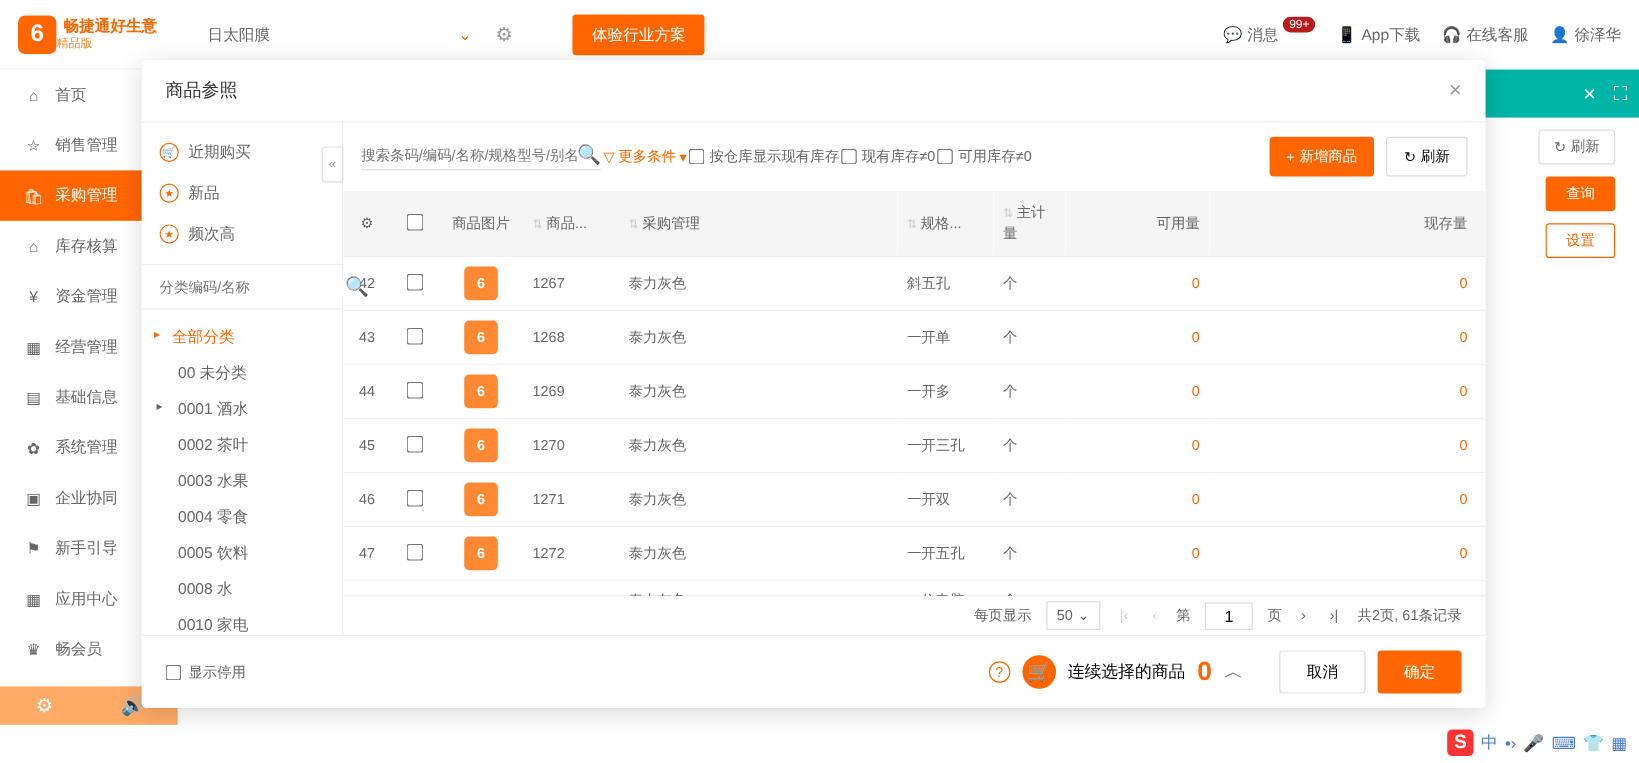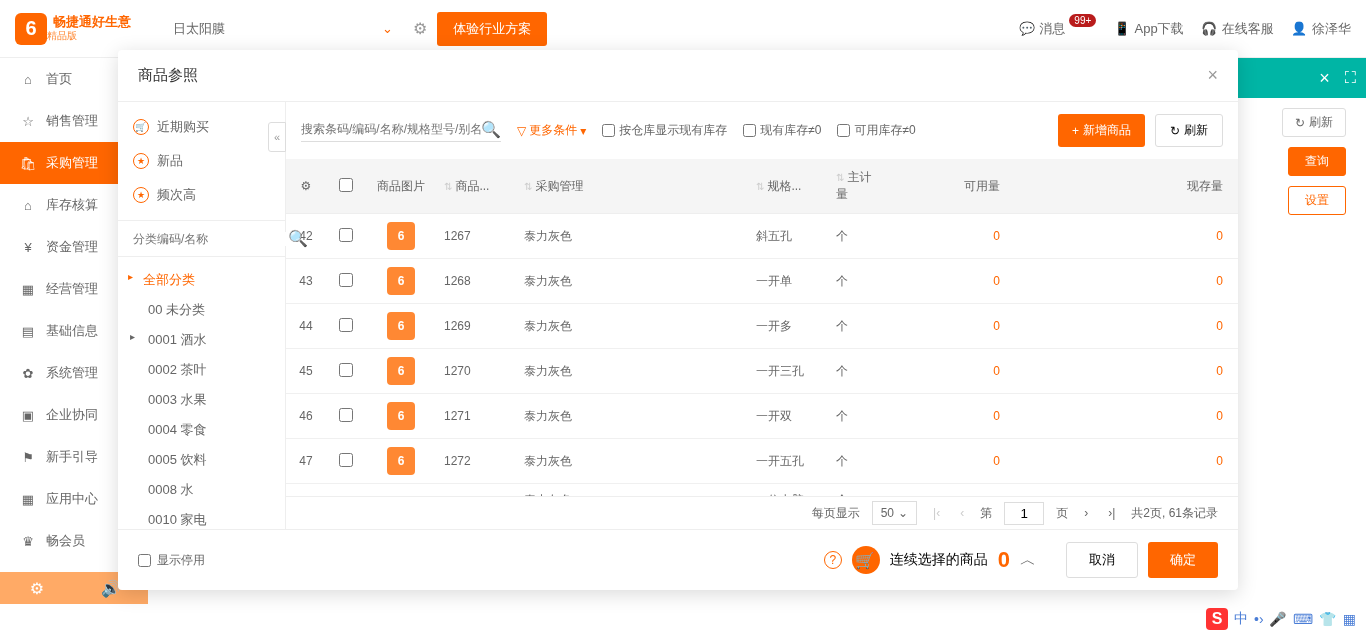--- a/index.html
+++ b/index.html
@@ -7,21 +7,21 @@
     
     
     .top-header { height: 58px; display: flex; align-items: center; padding: 0 15px; border-bottom: 1px solid #eee; }
     .logo-area { width: 148px; display: flex; align-items: center; }
     .logo-icon { width: 32px; height: 32px; background: #ff6600; border-radius: 6px; display: flex; align-items: center; justify-content: center; color: #fff; font-size: 20px; font-weight: bold; }
     .logo-text { margin-left: 6px; font-size: 13px; color: #ff6600; font-weight: bold; line-height: 1.2; }
     .logo-sub { font-size: 10px; color: #ff8833; }
     .dropdown-area { color: #666; font-size: 13px; padding: 0 10px; display: flex; align-items: center; width: 240px; }
     .dropdown-chevron { margin-left: auto; color: #ff6600; }
     .gear-btn { color: #999; padding: 0 10px; }
-    .orange-btn { background: #ff6600; color: #fff; padding: 8px 16px; border-radius: 3px; font-size: 13px; border: none; cursor: pointer; }
+    .orange-btn { background: #ff6600; color: #fff; padding: 8px 16px; border-radius: 3px; font-size: 13px; border: none; cursor: pointer; margin-left: 40px; }
     .header-right { margin-left: auto; display: flex; align-items: center; gap: 18px; font-size: 13px; color: #666; }
     .header-item { display: flex; align-items: center; gap: 4px; cursor: pointer; }
     .badge { background: #b91c1c; color: #fff; font-size: 10px; padding: 1px 5px; border-radius: 8px; position: relative; top: -8px; }
     
     
     .sidebar { position: absolute; left: 0; top: 58px; width: 148px; height: 546px; background: #fff; }
     .sidebar-item { display: flex; align-items: center; gap: 10px; padding: 12px 20px; color: #666; font-size: 13px; cursor: pointer; }
     .sidebar-item.active { background: #ff6600; color: #fff; }
     .sidebar-icon { width: 16px; height: 16px; display: inline-flex; align-items: center; justify-content: center; }
     .sidebar-bottom { position: absolute; bottom: 0; left: 0; width: 148px; height: 32px; background: #ffaa66; display: flex; }
@@ -55,21 +55,21 @@
     .cat-search input { border: none; outline: none; flex: 1; font-size: 12px; color: #999; }
     .cat-search-icon { color: #ff6600; }
     
     .category-tree { flex: 1; overflow-y: auto; padding: 8px 0; }
     .tree-item { padding: 6px 15px 6px 30px; font-size: 13px; color: #666; cursor: pointer; position: relative; }
     .tree-item.root { padding-left: 25px; color: #ff6600; }
     .tree-item.has-children::before { content: "▸"; position: absolute; left: 12px; font-size: 10px; }
     .tree-item.root.has-children::before { left: 10px; }
     
     .modal-right { flex: 1; display: flex; flex-direction: column; }
-    .filter-bar { padding: 12px 15px; display: flex; align-items: center; gap: 16px; flex-wrap: wrap; }
+    .filter-bar { padding: 12px 15px; display: flex; align-items: center; gap: 2px; flex-wrap: wrap; }
     .search-box { display: flex; align-items: center; border-bottom: 1px solid #ddd; padding-bottom: 2px; }
     .search-box input { border: none; outline: none; width: 180px; font-size: 12px; }
     .search-icon-orange { color: #ff6600; }
     .more-filter { color: #ff6600; font-size: 12px; cursor: pointer; display: flex; align-items: center; gap: 3px; }
     .checkbox-item { display: flex; align-items: center; gap: 4px; font-size: 12px; color: #666; }
     .checkbox-item input { width: 13px; height: 13px; }
     .filter-right { margin-left: auto; display: flex; gap: 10px; }
     .btn-add-product { background: #ff6600; color: #fff; border: none; padding: 7px 14px; font-size: 12px; border-radius: 3px; display: flex; align-items: center; gap: 4px; }
     .btn-refresh { background: #fff; border: 1px solid #ddd; padding: 7px 14px; font-size: 12px; border-radius: 3px; display: flex; align-items: center; gap: 4px; }
     

